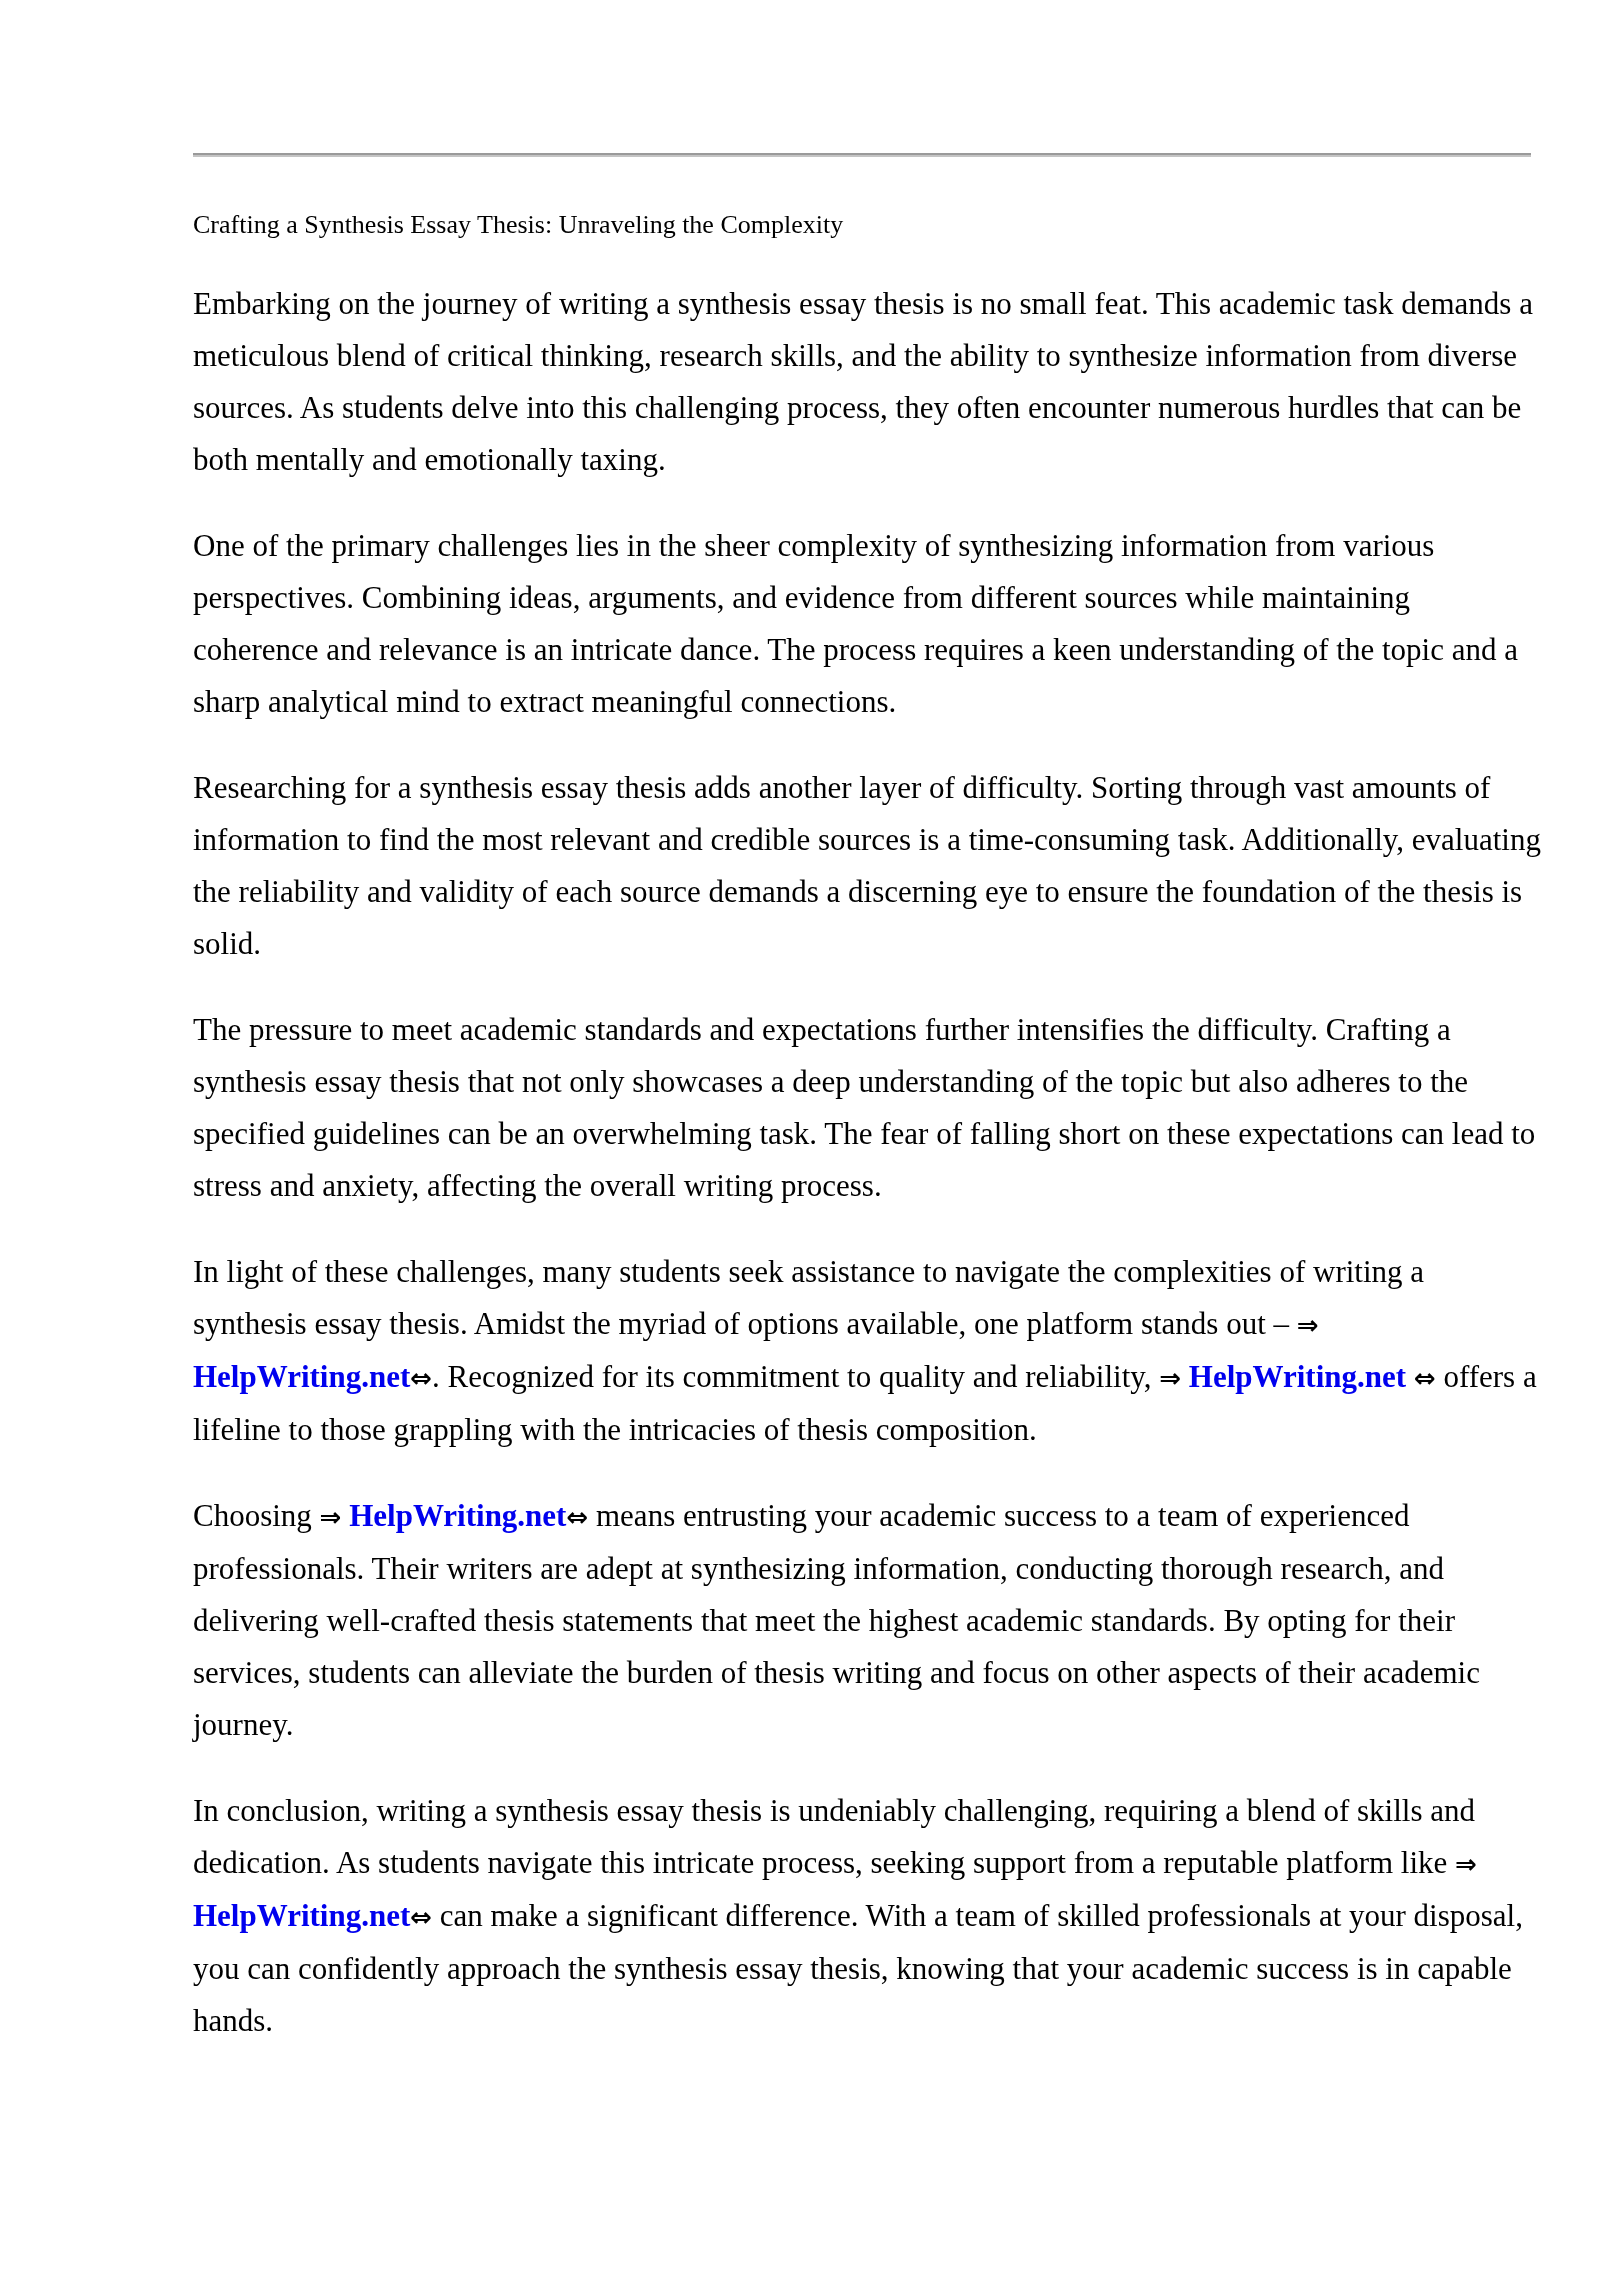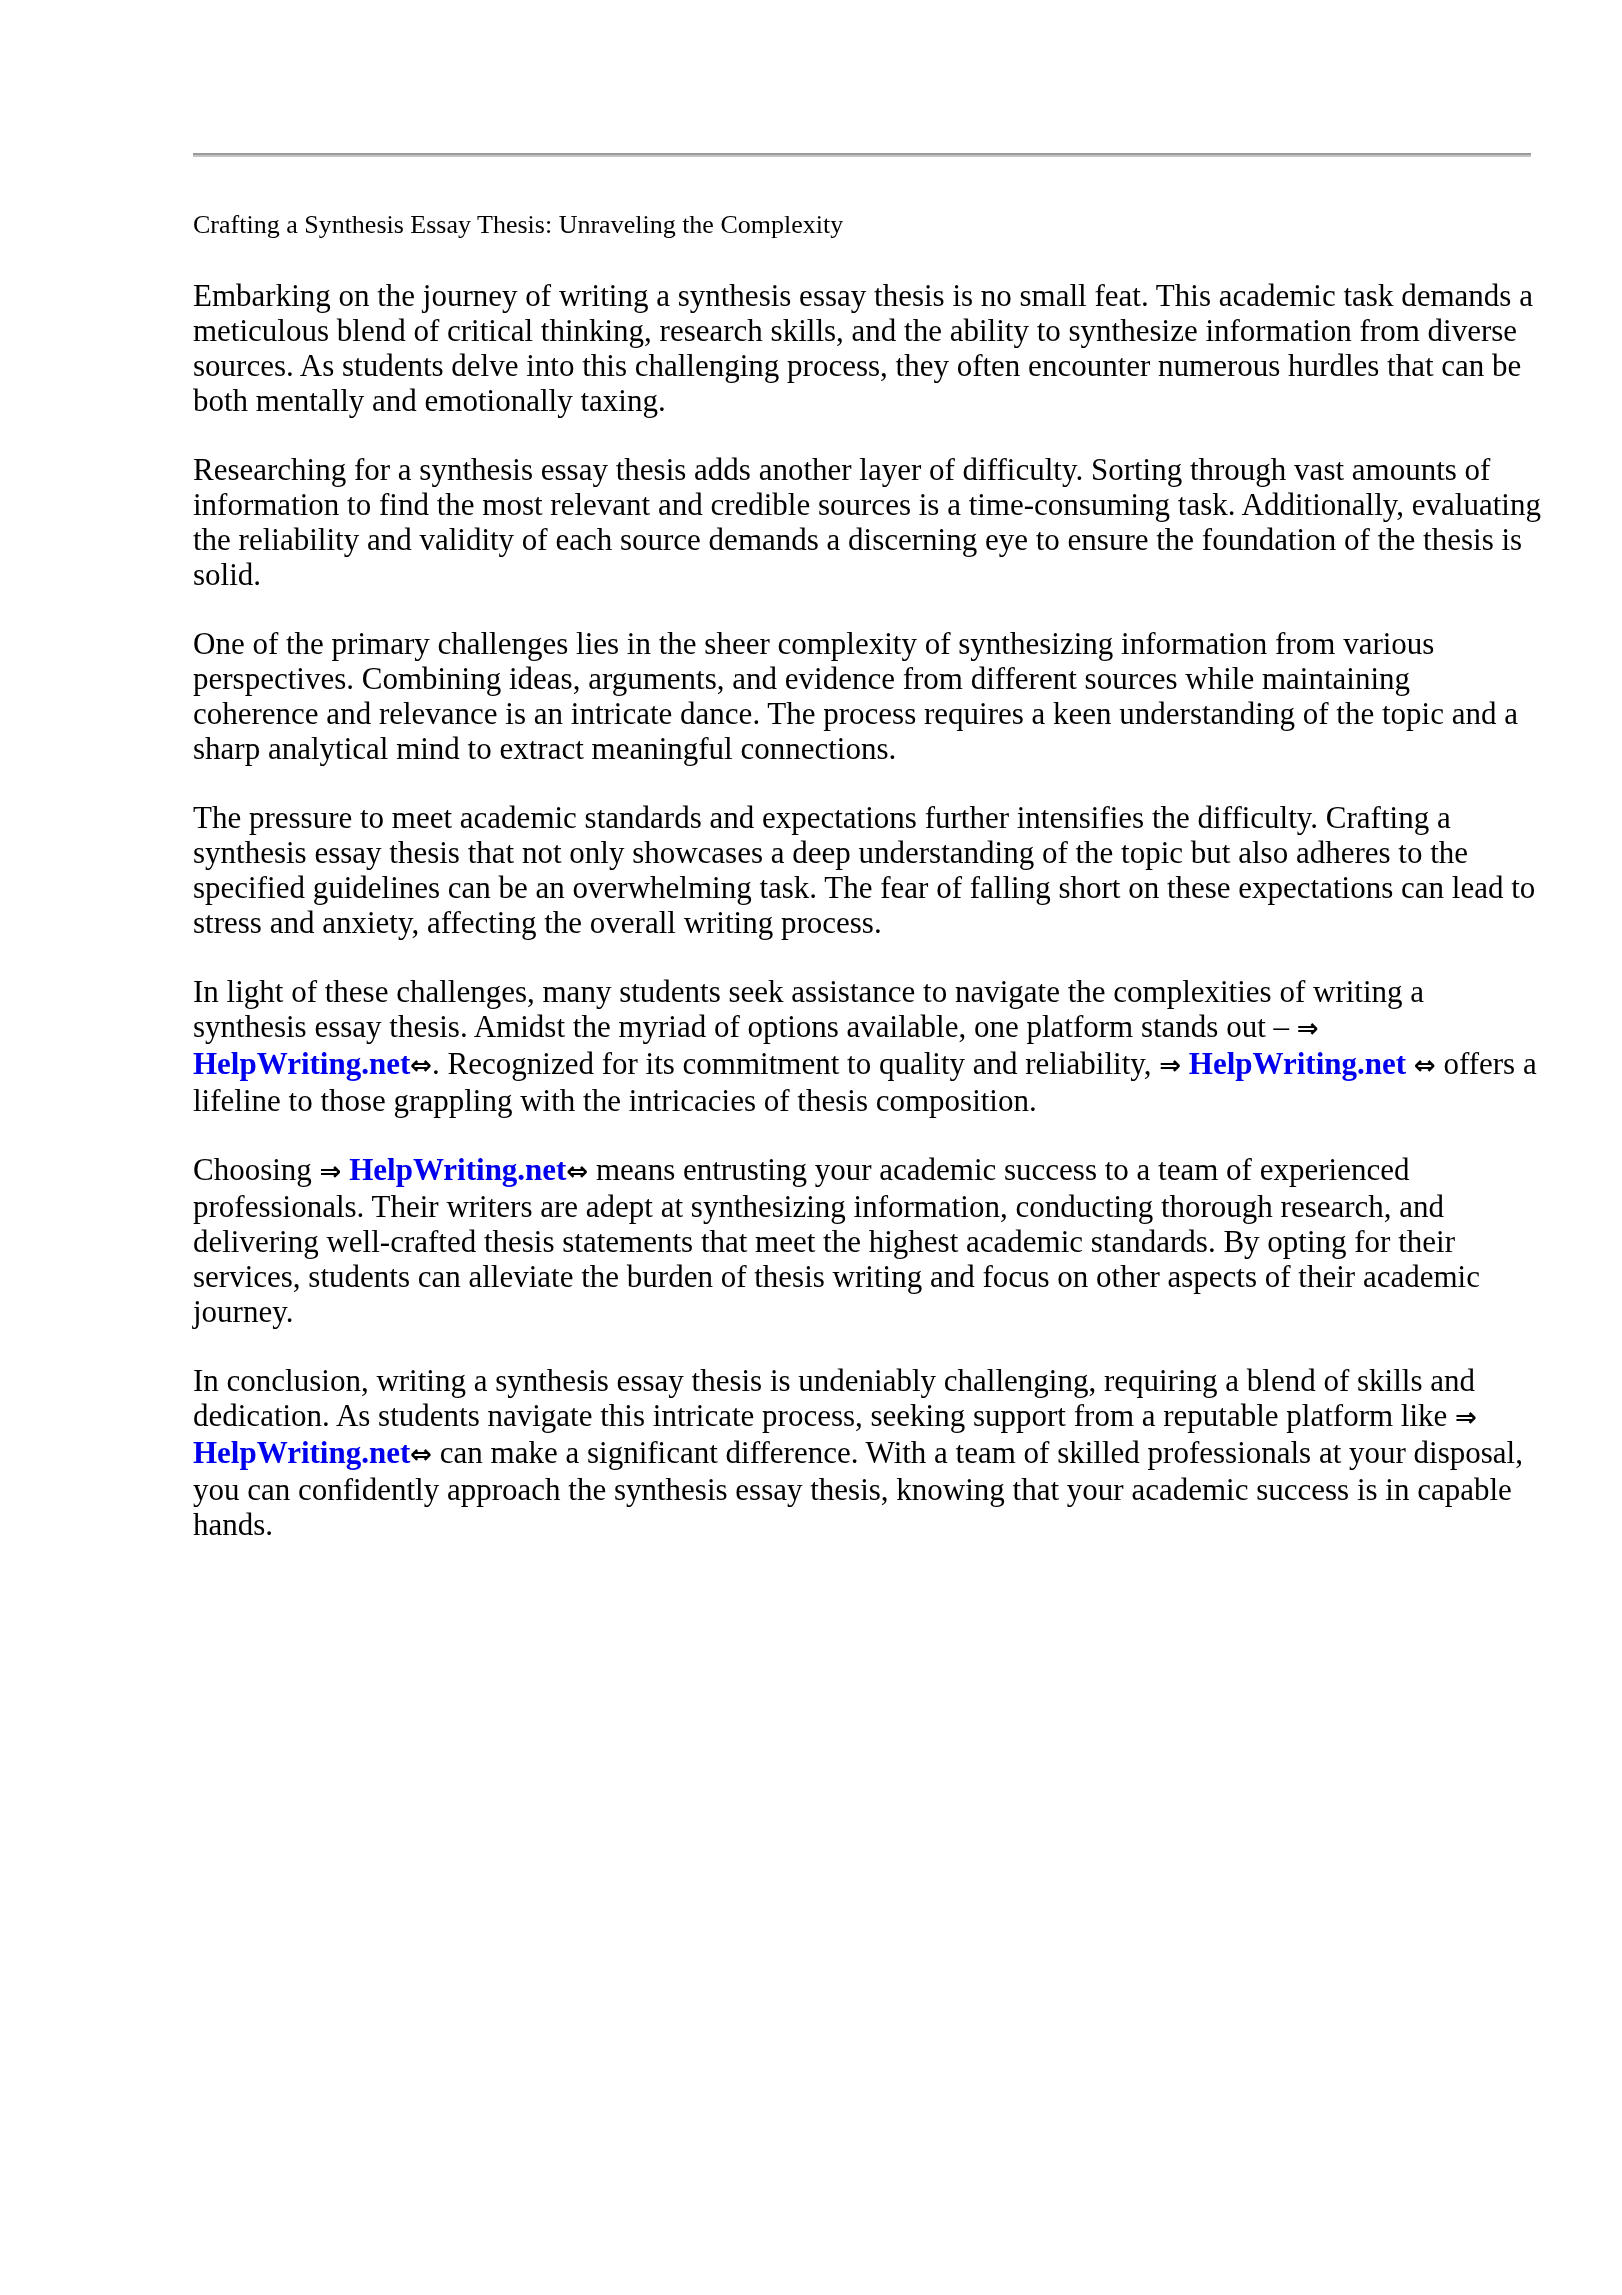--- a/index.html
+++ b/index.html
@@ -40,21 +40,21 @@
       font-weight: normal;
     }
     .body {
       position: absolute;
       left: 0;
       top: 278px;
       width: 1350px;
     }
     .para {
       font-size: 31px;
-      line-height: 35px;
+      line-height: 52px;
       margin: 0 0 34px 0;
     }
     .link {
       color: #0000ee;
       font-weight: bold;
       text-decoration: none;
       cursor: pointer;
       margin-top: 28px;
     }
     .arrow {
@@ -67,23 +67,23 @@
 <body>
 
 <div class="page">
   <div class="rule"></div>
 
   <h1 class="title">Crafting a Synthesis Essay Thesis: Unraveling the Complexity</h1>
 
   <div class="body">
     <p class="para">Embarking on the journey of writing a synthesis essay thesis is no small feat. This academic task demands a meticulous blend of critical thinking, research skills, and the ability to synthesize information from diverse sources. As students delve into this challenging process, they often encounter numerous hurdles that can be both mentally and emotionally taxing.</p>
 
+    <p class="para">One of the primary challenges lies in the sheer complexity of synthesizing information from various perspectives. Combining ideas, arguments, and evidence from different sources while maintaining coherence and relevance is an intricate dance. The process requires a keen understanding of the topic and a sharp analytical mind to extract meaningful connections.</p>
+
     <p class="para">Researching for a synthesis essay thesis adds another layer of difficulty. Sorting through vast amounts of information to find the most relevant and credible sources is a time-consuming task. Additionally, evaluating the reliability and validity of each source demands a discerning eye to ensure the foundation of the thesis is solid.</p>
-
-    <p class="para">One of the primary challenges lies in the sheer complexity of synthesizing information from various perspectives. Combining ideas, arguments, and evidence from different sources while maintaining coherence and relevance is an intricate dance. The process requires a keen understanding of the topic and a sharp analytical mind to extract meaningful connections.</p>
 
     <p class="para">The pressure to meet academic standards and expectations further intensifies the difficulty. Crafting a synthesis essay thesis that not only showcases a deep understanding of the topic but also adheres to the specified guidelines can be an overwhelming task. The fear of falling short on these expectations can lead to stress and anxiety, affecting the overall writing process.</p>
 
     <p class="para"><span>In light of these challenges, many students seek assistance to navigate the complexities of writing a synthesis essay thesis. Amidst the myriad of options available, one platform stands out – </span><span class="arrow">⇒</span> <a class="link" style="color: rgb(0, 0, 238);">HelpWriting.net</a><span class="arrow">⇔</span><span>. Recognized for its commitment to quality and reliability, </span><span class="arrow">⇒</span> <a class="link" style="color: rgb(0, 0, 238);">HelpWriting.net</a> <span class="arrow">⇔</span><span> offers a lifeline to those grappling with the intricacies of thesis composition.</span></p>
 
     <p class="para"><span>Choosing </span><span class="arrow">⇒</span> <a class="link" style="color: rgb(0, 0, 238);">HelpWriting.net</a><span class="arrow">⇔</span><span> means entrusting your academic success to a team of experienced professionals. Their writers are adept at synthesizing information, conducting thorough research, and delivering well-crafted thesis statements that meet the highest academic standards. By opting for their services, students can alleviate the burden of thesis writing and focus on other aspects of their academic journey.</span></p>
 
     <p class="para"><span>In conclusion, writing a synthesis essay thesis is undeniably challenging, requiring a blend of skills and dedication. As students navigate this intricate process, seeking support from a reputable platform like </span><span class="arrow">⇒</span> <a class="link" style="color: rgb(0, 0, 238);">HelpWriting.net</a><span class="arrow">⇔</span><span> can make a significant difference. With a team of skilled professionals at your disposal, you can confidently approach the synthesis essay thesis, knowing that your academic success is in capable hands.</span></p>
   </div>
 </div>

